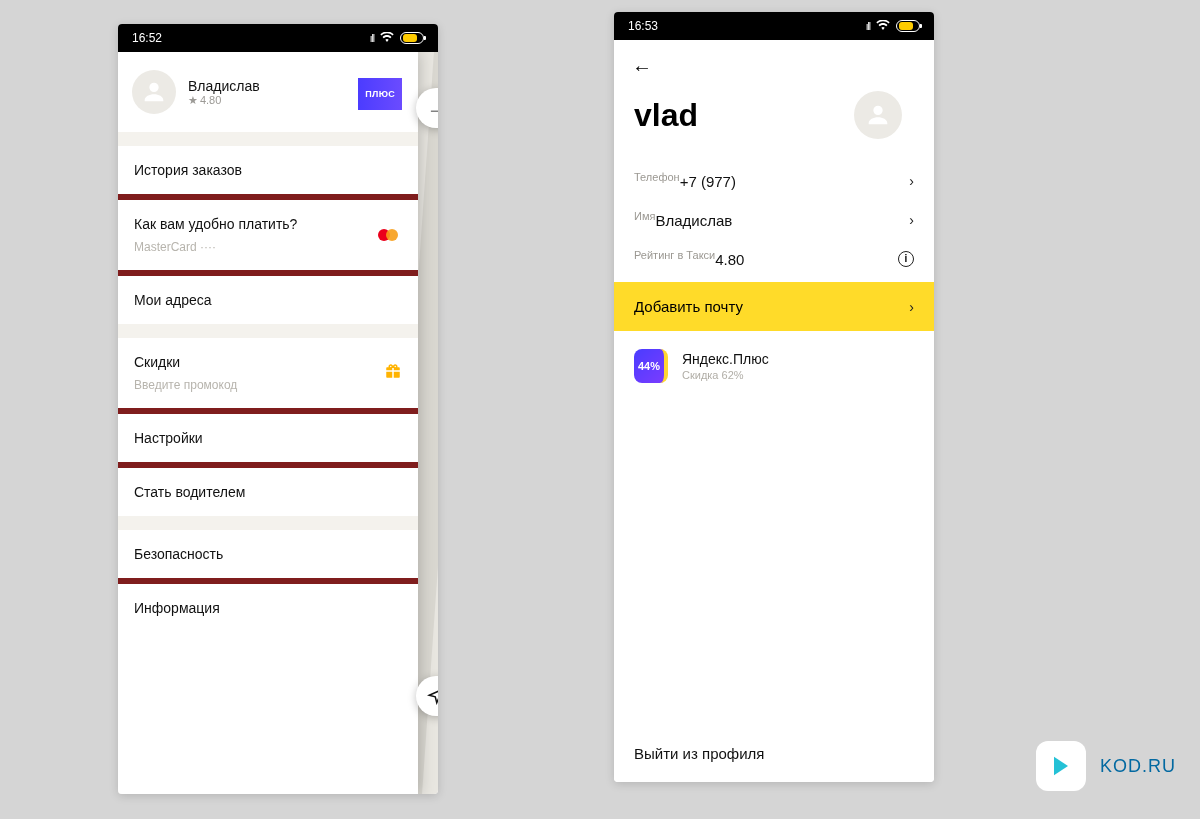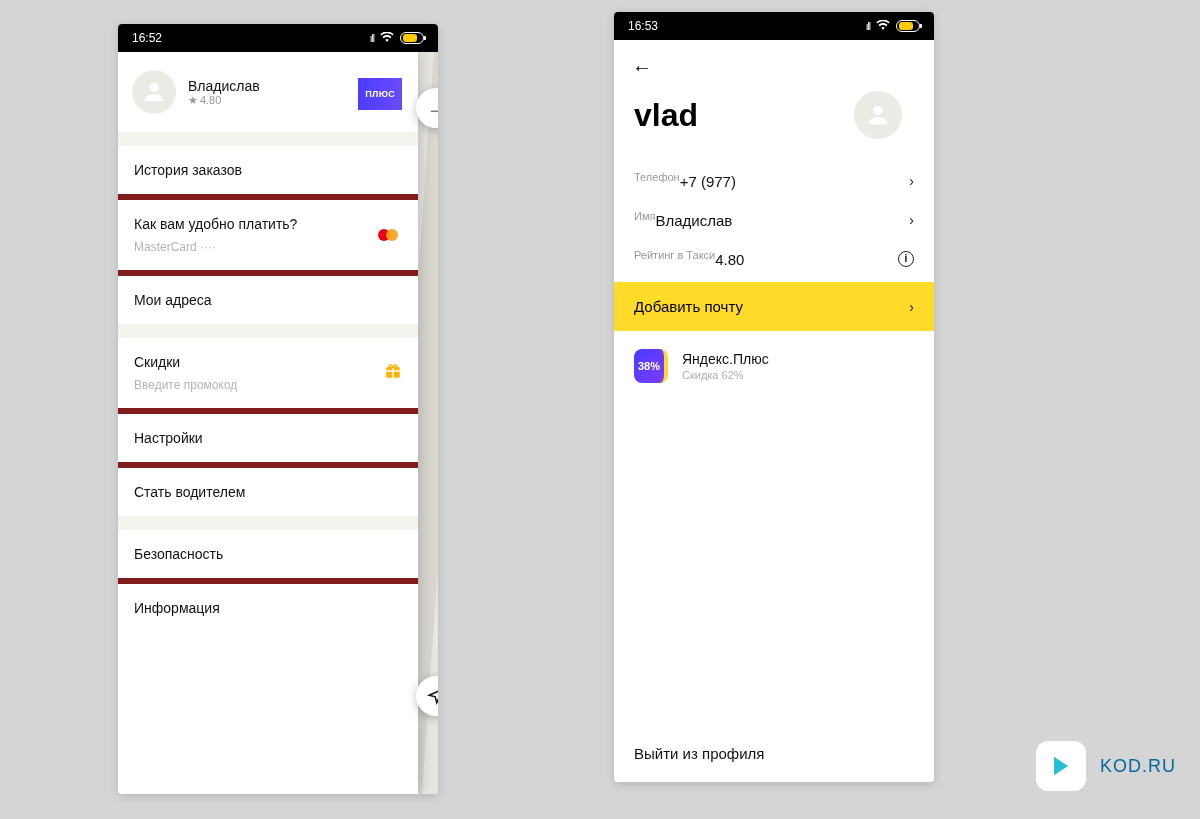--- a/index.html
+++ b/index.html
@@ -415,21 +415,21 @@
       </div>
       <span class="info-ic">i</span>
     </div>
 
     <div class="yellow-band">
       <span>Добавить почту</span>
       <span class="chev">›</span>
     </div>
 
     <div class="plus-block">
-      <div class="plus-ico">38%</div>
+      <div class="plus-ico">44%</div>
       <div class="plus-titles">
         <div class="t1">Яндекс.Плюс</div>
         <div class="t2">Скидка 62%</div>
       </div>
     </div>
 
     <div class="logout">
       <span>Выйти из профиля</span>
     </div>
   </div>

